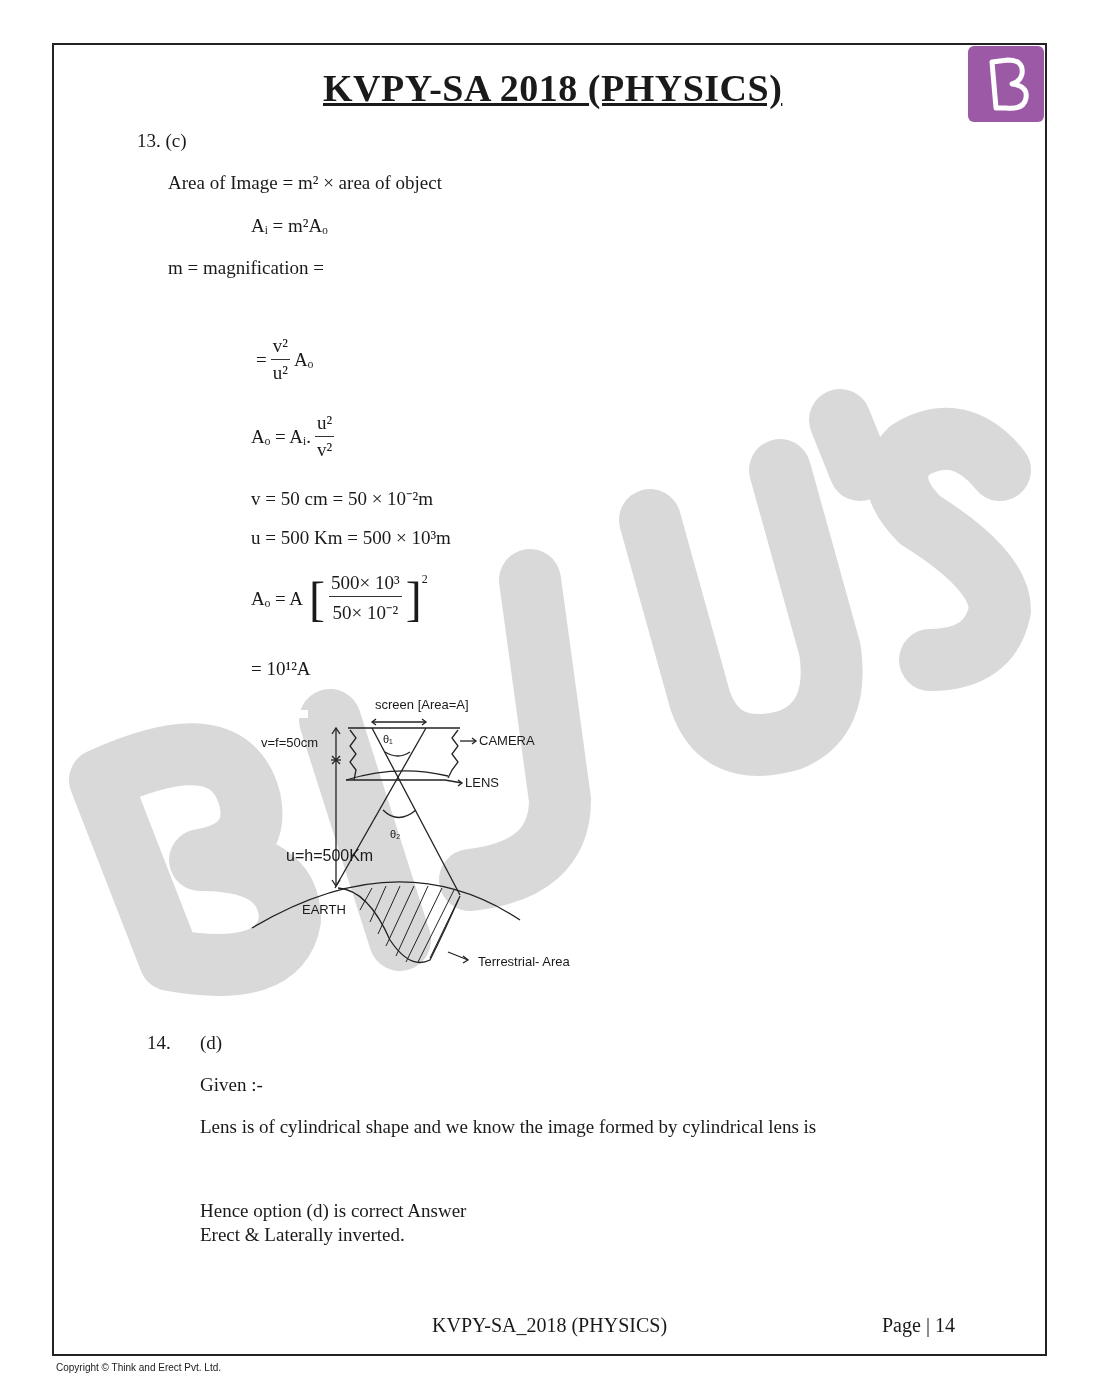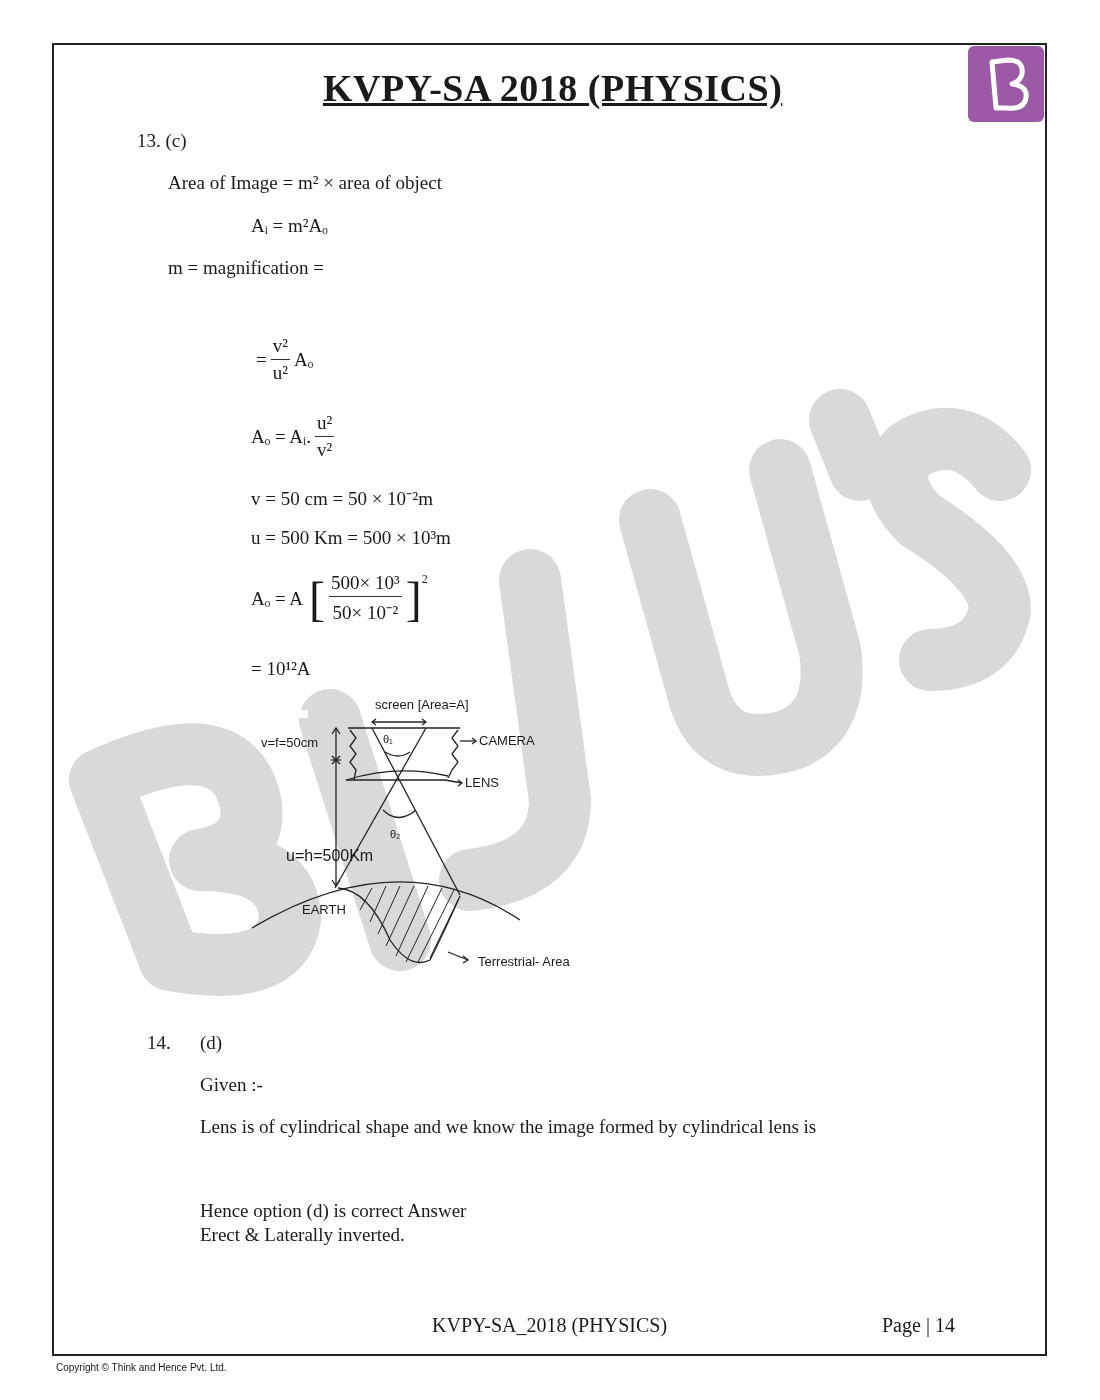--- a/index.html
+++ b/index.html
@@ -149,13 +149,13 @@
 
 <div class="abs txt" style="left:121px;top:1032px;margin-left:26px;">14.</div>
 <div class="abs txt" style="left:200px;top:1032px;">(d)</div>
 <div class="abs txt" style="left:200px;top:1074px;">Given :-</div>
 <div class="abs txt" style="left:200px;top:1116px;">Lens is of cylindrical shape and we know the image formed by cylindrical lens is</div>
 <div class="abs txt" style="left:200px;top:1224px;">Erect &amp; Laterally inverted.</div>
 <div class="abs txt" style="left:200px;top:1200px;">Hence option (d) is correct Answer</div>
 
 <div class="abs footer-txt" style="left:432px;top:1314px;">KVPY-SA_2018 (PHYSICS)</div>
 <div class="abs footer-txt" style="left:882px;top:1314px;">Page | 14</div>
-<div class="abs copyright">Copyright © Think and Hence Pvt. Ltd.</div>
+<div class="abs copyright">Copyright © Think and Erect Pvt. Ltd.</div>
 
 </body></html>

